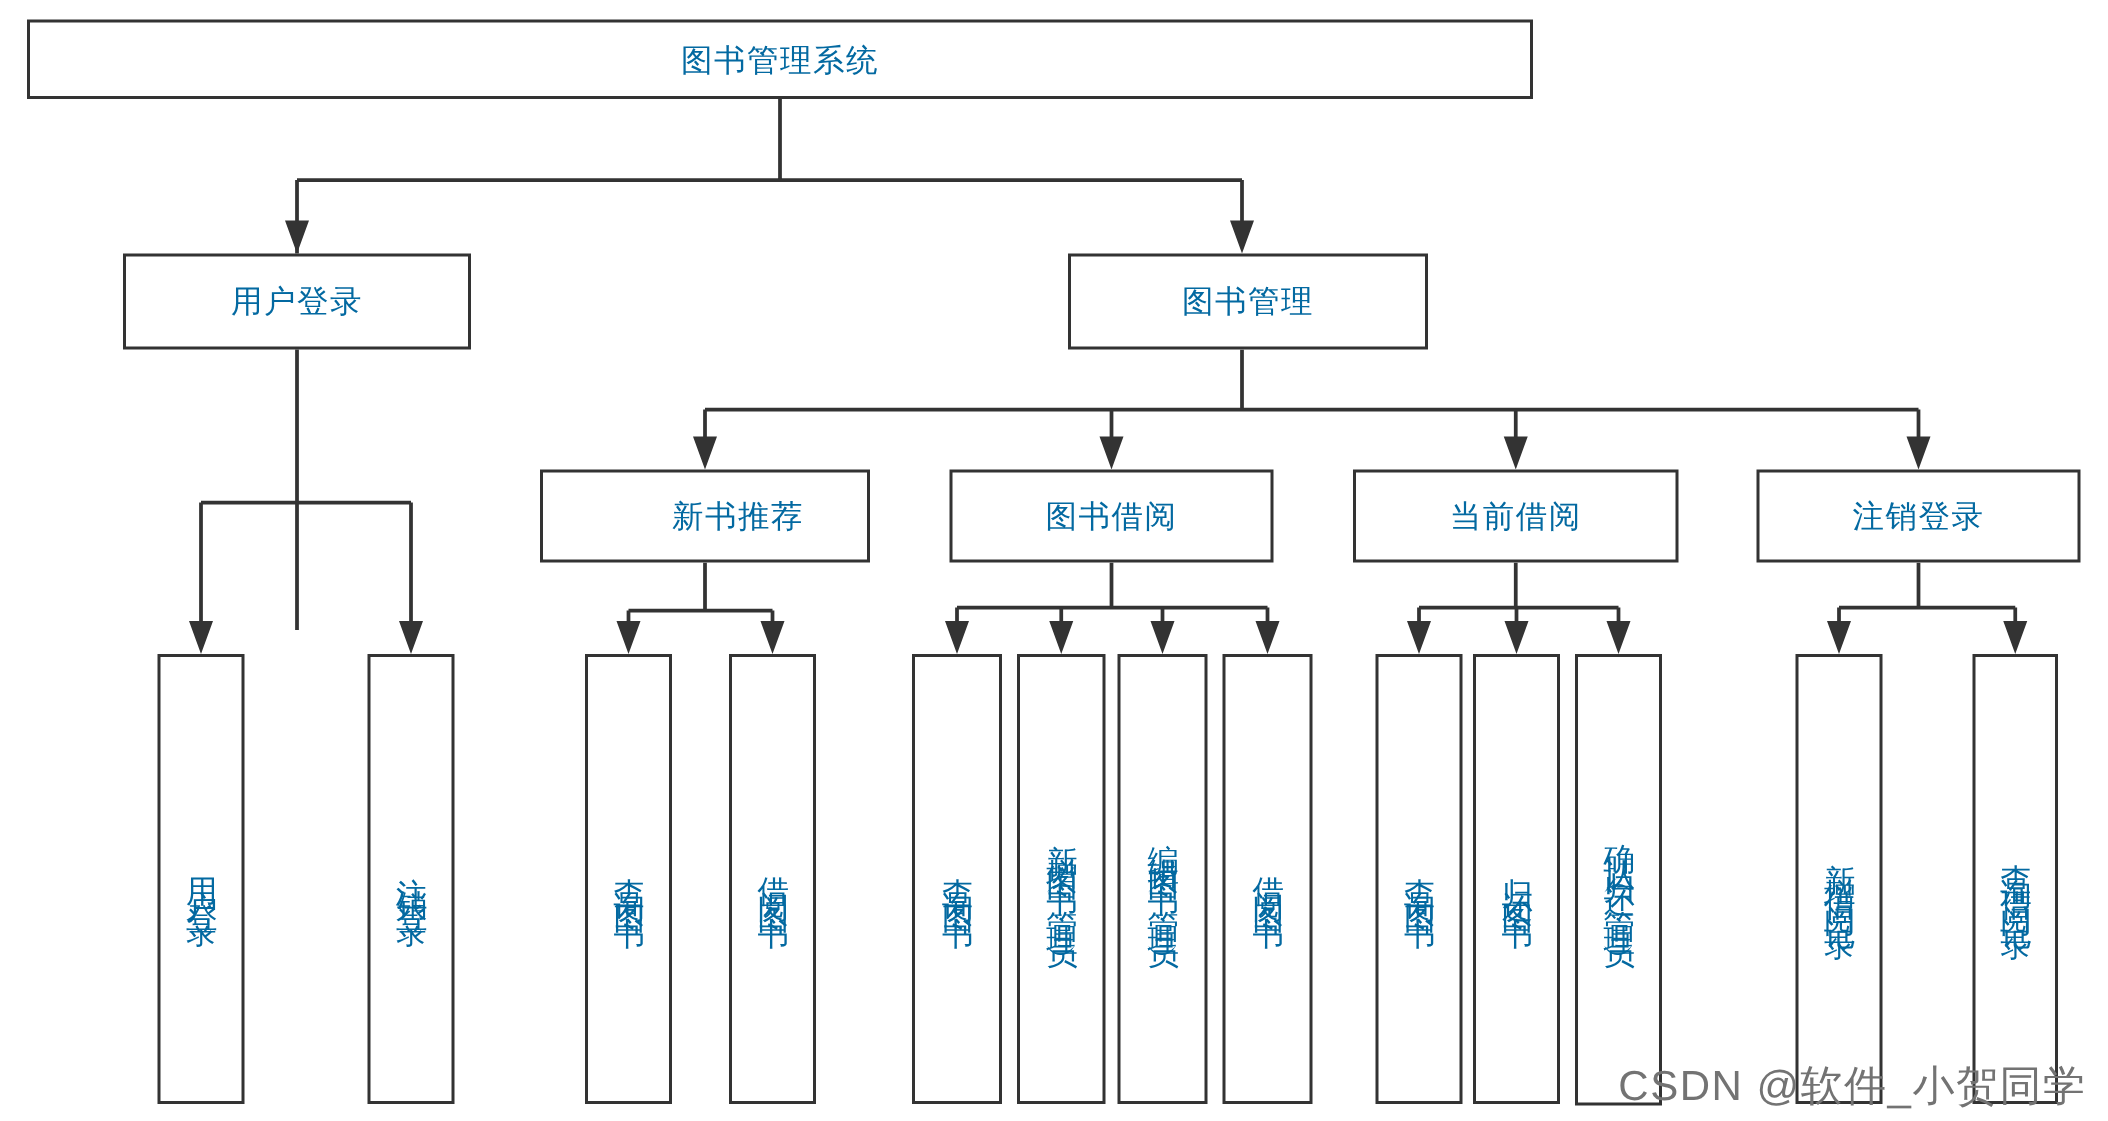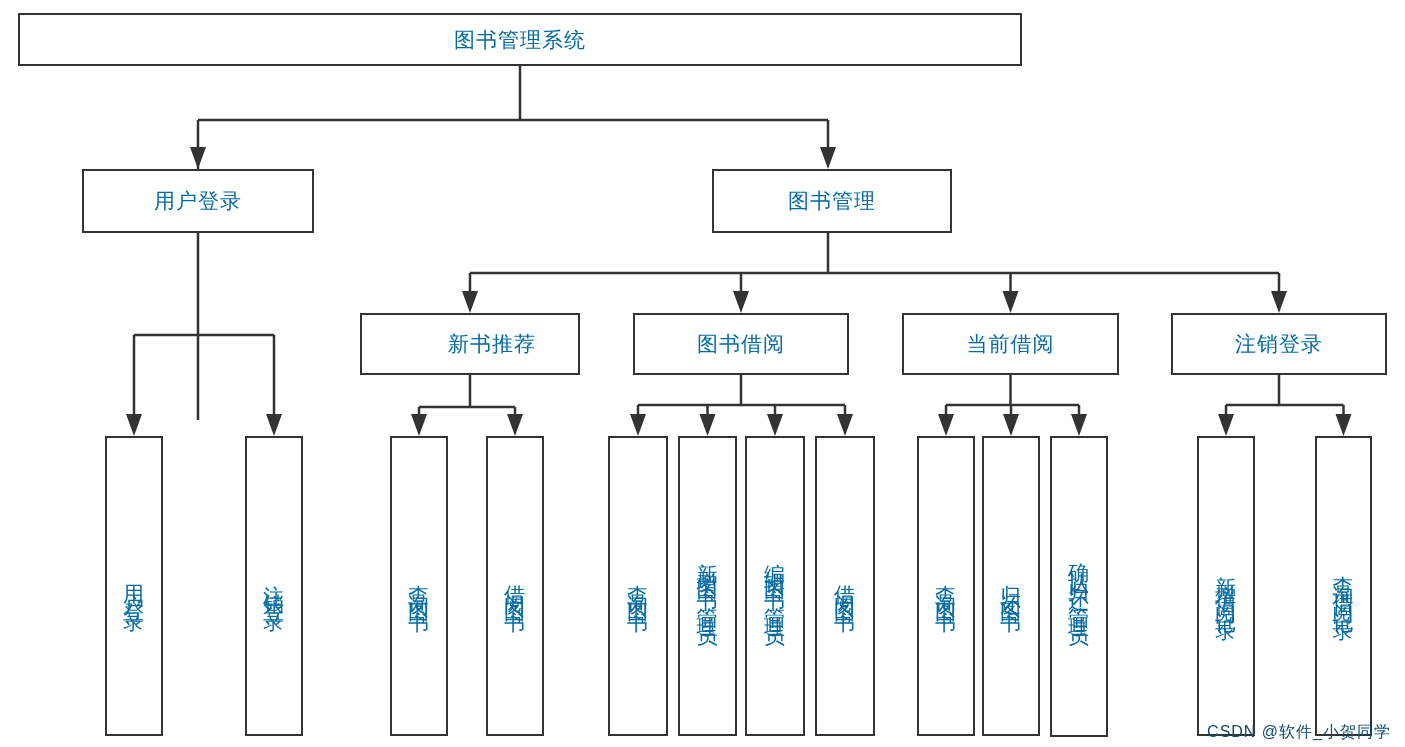--- a/index.html
+++ b/index.html
@@ -41,22 +41,22 @@
     text-orientation: mixed;
     font-size: 21px;
     letter-spacing: 9px;
     line-height: 1;
     text-align: center;
   }
   .watermark {
     position: absolute;
     right: 14px;
     bottom: 4px;
-    font-size: 16px;
-    color: #0c4a6e;
+    font-size: 28px;
+    color: #737373;
     letter-spacing: 1px;
     z-index: 5;
     white-space: nowrap;
   }
 </style>
 </head>
 <body>
 
 <div class="stage">
 

